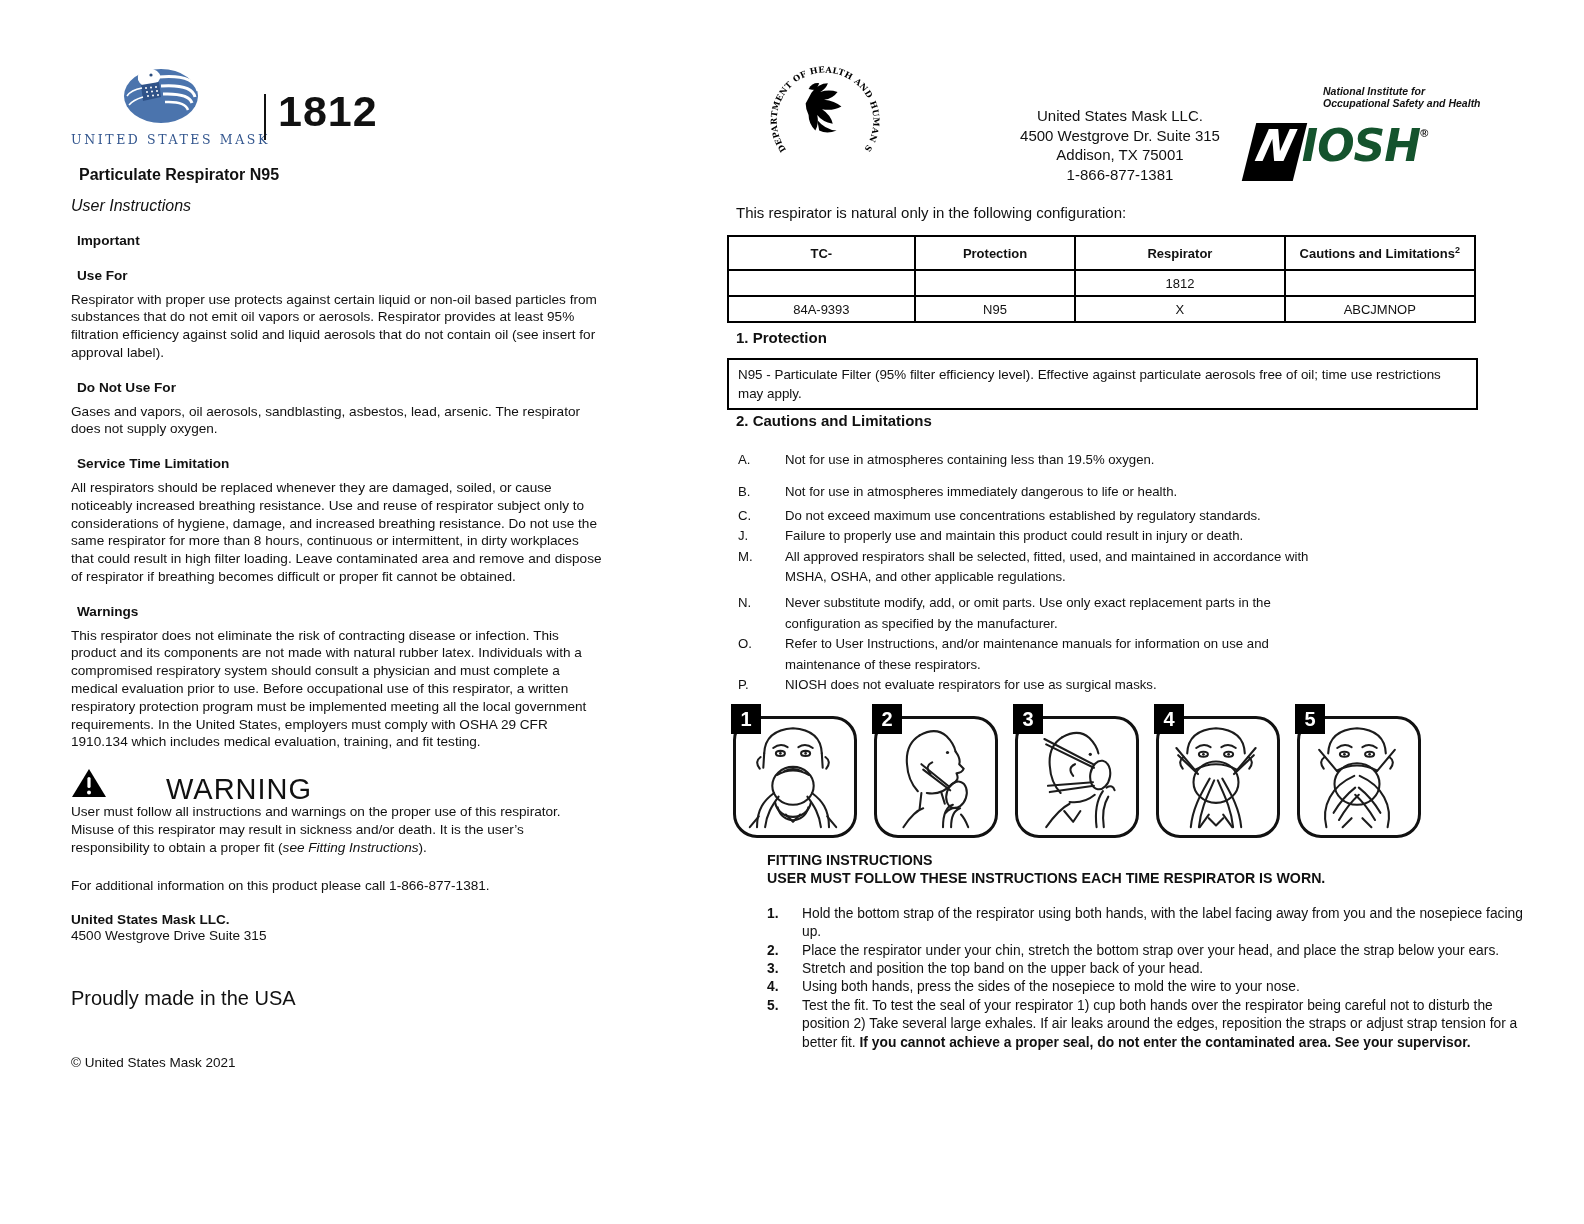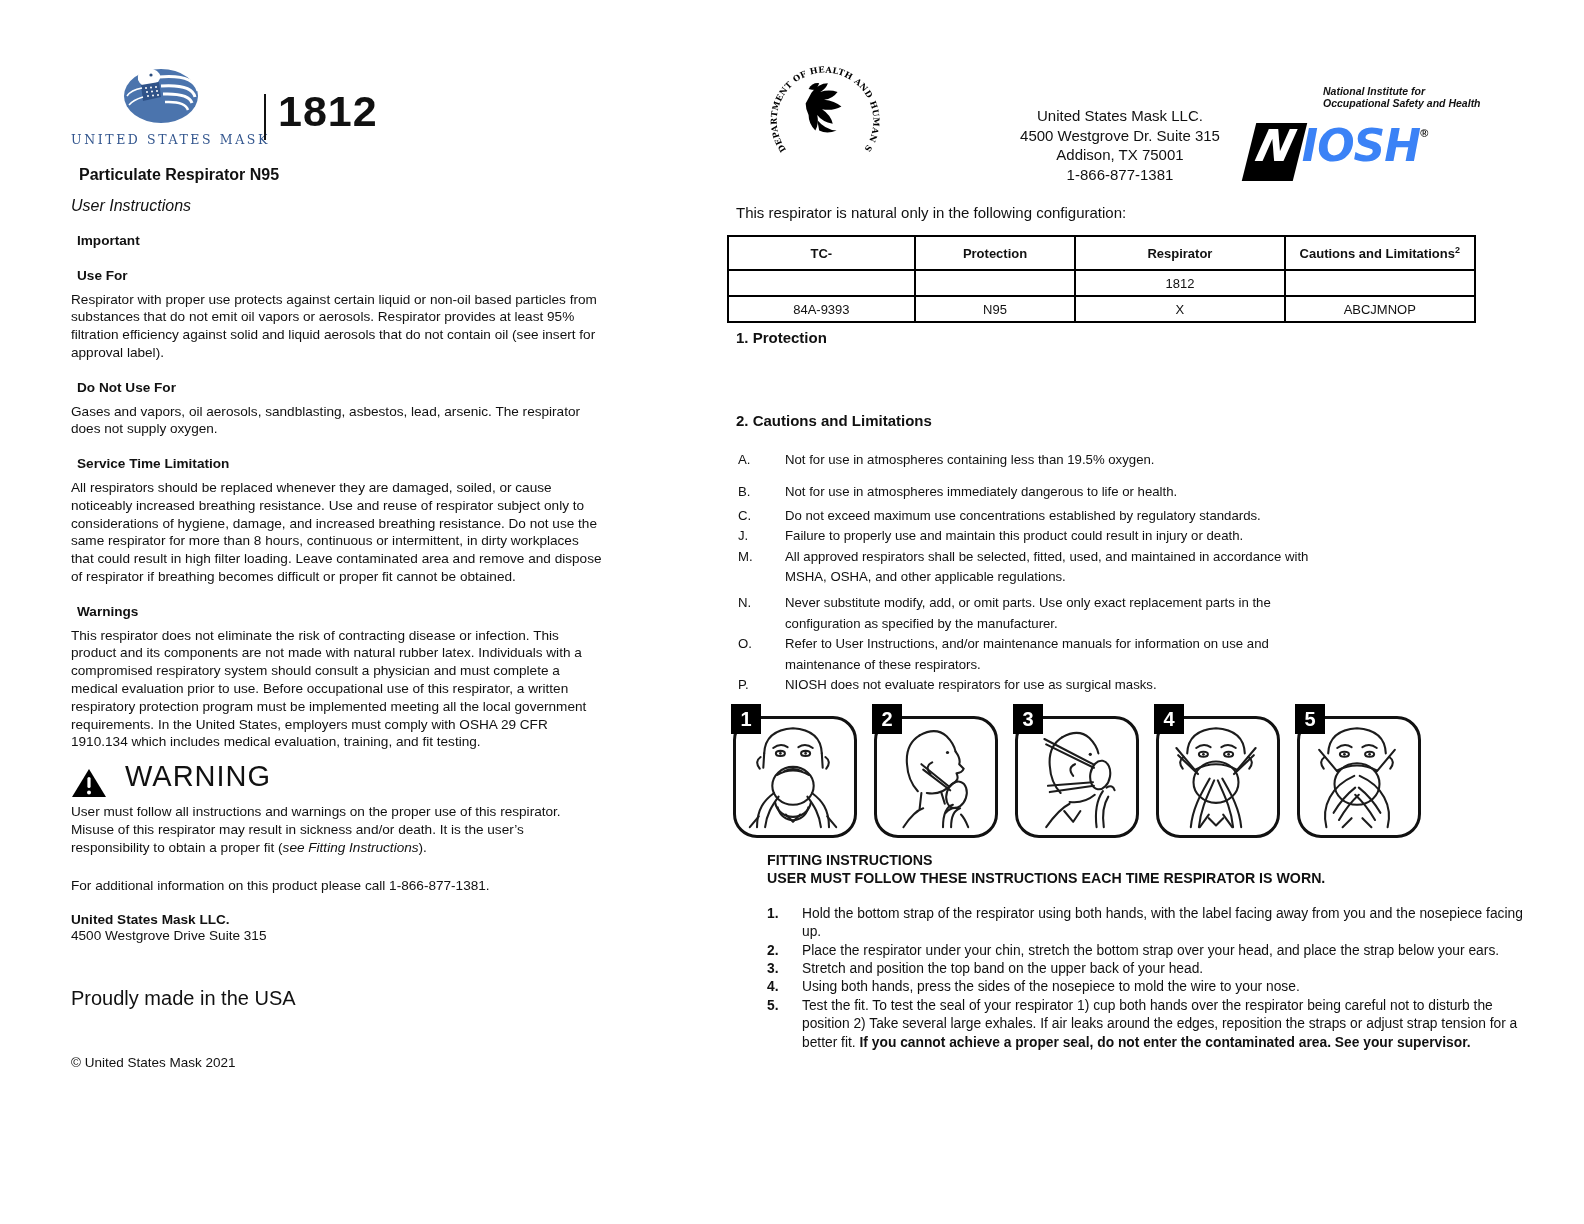--- a/index.html
+++ b/index.html
@@ -17,21 +17,21 @@
 
   #doc-title{position:absolute;left:71px;top:155px;}
   #doc-title h1{margin:8px;font-size:16px;font-weight:bold;line-height:24px;}
   #doc-title .sub{font-size:16px;font-style:italic;line-height:22px;}
 
   #left-col{position:absolute;left:71px;top:226px;width:531px;font-size:13.6px;line-height:17.8px;}
   .lsec{margin-bottom:17px;}
   .lsec h3{margin:6px;font-size:13.6px;font-weight:bold;line-height:17.8px;}
   .lsec p{margin:0;}
 
-  #warning-head{display:flex;align-items:flex-start;margin:6px 0 4px 0;}
+  #warning-head{display:flex;align-items:flex-end;margin:6px 0 4px 0;gap:41px;}
   #warning-head svg{margin-right:18px;}
   #warning-title{font-size:29px;letter-spacing:1px;font-weight:500;}
   #warning-body{margin:0 0 20px 0;}
   #info-line{margin:0 0 17px 0;}
   #company-block{line-height:15.3px;margin-bottom:0;}
   #company-block .cname{font-weight:bold;line-height:17px;}
   #made-line{margin-top:46px;font-size:20px;}
   #copyright-line{margin-top:47px;font-size:13.5px;}
 
   
@@ -39,21 +39,21 @@
   #hhs-seal{position:absolute;left:40px;top:2px;}
   #right-address{position:absolute;left:228px;top:48px;width:330px;text-align:center;
       font-size:15px;line-height:19.5px;}
   #niosh{position:absolute;right:8px;top:28px;width:232px;}
   .niosh-tags{margin-left:74px;font-size:10.5px;font-weight:bold;font-style:italic;line-height:11.5px;}
   .niosh-word{line-height:46px;white-space:nowrap;margin-top:1px;}
   .niosh-nbox{display:inline-block;background:#000;transform:skewX(-14deg);padding:0 7px 2px 7px;margin-right:2px;}
   .niosh-nbox span{display:inline-block;color:#fff;font-weight:900;font-style:italic;font-size:44px;
       font-family:"DejaVu Sans","Liberation Sans",sans-serif;}
   .niosh-iosh{font-weight:900;font-style:italic;font-size:44px;letter-spacing:-1px;
-      font-family:"DejaVu Sans","Liberation Sans",sans-serif;color:#3b82f6;}
+      font-family:"DejaVu Sans","Liberation Sans",sans-serif;color:#14532d;}
   .niosh-reg{font-size:11px;font-weight:bold;vertical-align:24px;}
 
   #approved-line{position:absolute;left:736px;top:204px;font-size:15px;}
 
   
   #config-table{position:absolute;left:727px;top:235px;width:749px;border-collapse:collapse;
       font-size:13px;text-align:center;border-radius:27px;}
   #config-table th,#config-table td{border:2px solid #000;padding:0;}
   #config-table th{font-weight:bold;height:32px;}
   #config-table td{height:24px;font-weight:normal;}
@@ -223,20 +223,21 @@
     <tr>
       <td>84A-9393</td>
       <td>N95</td>
       <td>X</td>
       <td>ABCJMNOP</td>
     </tr>
   </tbody>
     </table>
 
   <div id="protection-heading">1. Protection</div>
+  <div id="protection-box">N95 - Particulate Filter (95% filter efficiency level). Effective against particulate aerosols free of oil; time use restrictions may apply.</div>
 
   <div id="cautions-heading">2. Cautions and Limitations</div>
   <div id="cautions-list">
     <div class="citem mb12">
         <span class="clet">A.</span>
         <span class="ctxt">Not for use in atmospheres containing less than 19.5% oxygen.</span>
       </div>
     <div class="citem mb3">
         <span class="clet">B.</span>
         <span class="ctxt">Not for use in atmospheres immediately dangerous to life or health.</span>

